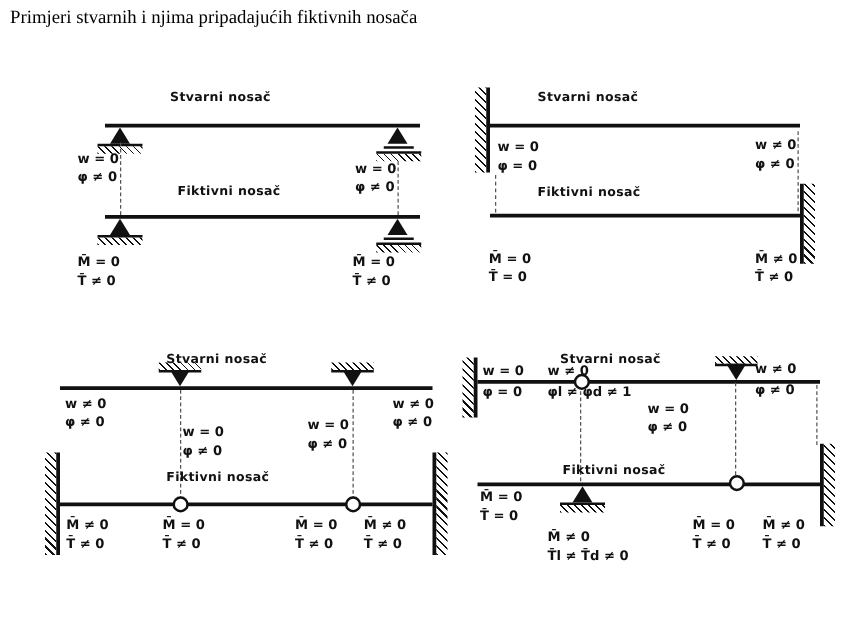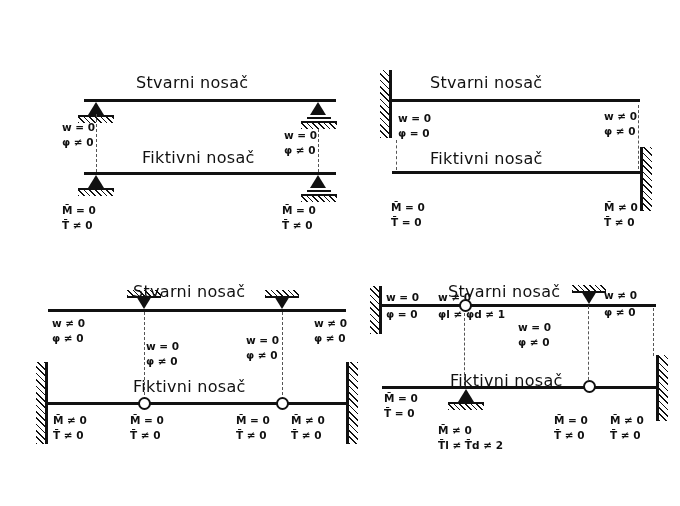--- a/index.html
+++ b/index.html
@@ -1,19 +1,19 @@
 <!DOCTYPE html>
 <html><head>
 <meta charset="utf-8">
 <style>
   html,body { margin:0; padding:0; background:#fff; }
   .canvas { position:relative; width:680px; height:506px; background:#ffffff; overflow:hidden;
             font-family:"DejaVu Sans", sans-serif; color:#111; }
   .page-title { position:absolute; font-family:"Liberation Serif", serif; font-size:15px; color:#000; white-space:nowrap; }
-  .bt  { position:absolute; font-weight:400; font-size:16px; letter-spacing:.3px; white-space:nowrap; }
+  .bt  { position:absolute; font-weight:700; font-size:10px; letter-spacing:.3px; white-space:nowrap; }
   .lbl { position:absolute; font-weight:700; font-size:10.5px; line-height:1.45; white-space:nowrap; }
   .lbl span { display:block; }
   .lbl.gap { line-height:1.65; }
   .beam { position:absolute; height:3px; background:#111; }
   .tri-up   { position:absolute; width:0; height:0; border-left:8px solid transparent; border-right:8px solid transparent; border-bottom:13px solid #111; }
   .tri-down { position:absolute; width:0; height:0; border-left:8px solid transparent; border-right:8px solid transparent; border-top:13px solid #111; }
   .ground  { position:absolute; height:6px; border-top:2px solid #111;
              background:repeating-linear-gradient(45deg,#111 0 1px,transparent 1px 4px); }
   .ceiling { position:absolute; height:6px; border-bottom:2px solid #111;
              background:repeating-linear-gradient(45deg,#111 0 1px,transparent 1px 4px); }
@@ -23,20 +23,21 @@
   .wall-right { position:absolute; width:9px; border-left:3px solid #111;
                 background:repeating-linear-gradient(45deg,#111 0 1.2px,transparent 1.2px 4.5px); }
   .dash { position:absolute; width:0; border-left:1px dashed #555; }
   .hinge { position:absolute; width:9px; height:9px; border:2px solid #111; border-radius:50%; background:#fff; }
 </style>
 </head>
 <body>
 
 <div class="canvas">
 
+  <div class="page-title" style="left:8px;top:6px">Primjeri stvarnih i njima pripadajućih fiktivnih nosača</div>
 
   <div class="bt" style="left:136px;top:73px;width:110px">Stvarni nosač</div>
   <div class="beam" style="left:84px;top:99px;width:252px"></div>
   <div class="tri-up" style="left:88px;top:102px"></div>
   <div class="ground" style="left:78px;top:115px;width:36px"></div>
   <div class="tri-up" style="left:310px;top:102px"></div>
   <div class="roller-line" style="left:307px;top:117px;width:24px"></div>
   <div class="ground" style="left:301px;top:121px;width:36px"></div>
   <div class="lbl" style="left:62px;top:120px">
     <span>w = 0</span>
@@ -166,21 +167,21 @@
   <div class="tri-up" style="left:458px;top:389px"></div>
   <div class="ground" style="left:448px;top:402px;width:36px"></div>
   <div class="hinge" style="left:583px;top:380px"></div>
   <div class="wall-right" style="left:656px;top:355px;height:66px"></div>
   <div class="lbl" style="left:384px;top:391px">
     <span>M̄ = 0</span>
     <span>T̄ = 0</span>
   </div>
   <div class="lbl" style="left:438px;top:423px">
     <span>M̄ ≠ 0</span>
-    <span>T̄l ≠ T̄d ≠ 2</span>
+    <span>T̄l ≠ T̄d ≠ 0</span>
   </div>
   <div class="lbl" style="left:554px;top:413px">
     <span>M̄ = 0</span>
     <span>T̄ ≠ 0</span>
   </div>
   <div class="lbl" style="left:610px;top:413px">
     <span>M̄ ≠ 0</span>
     <span>T̄ ≠ 0</span>
   </div>
 

